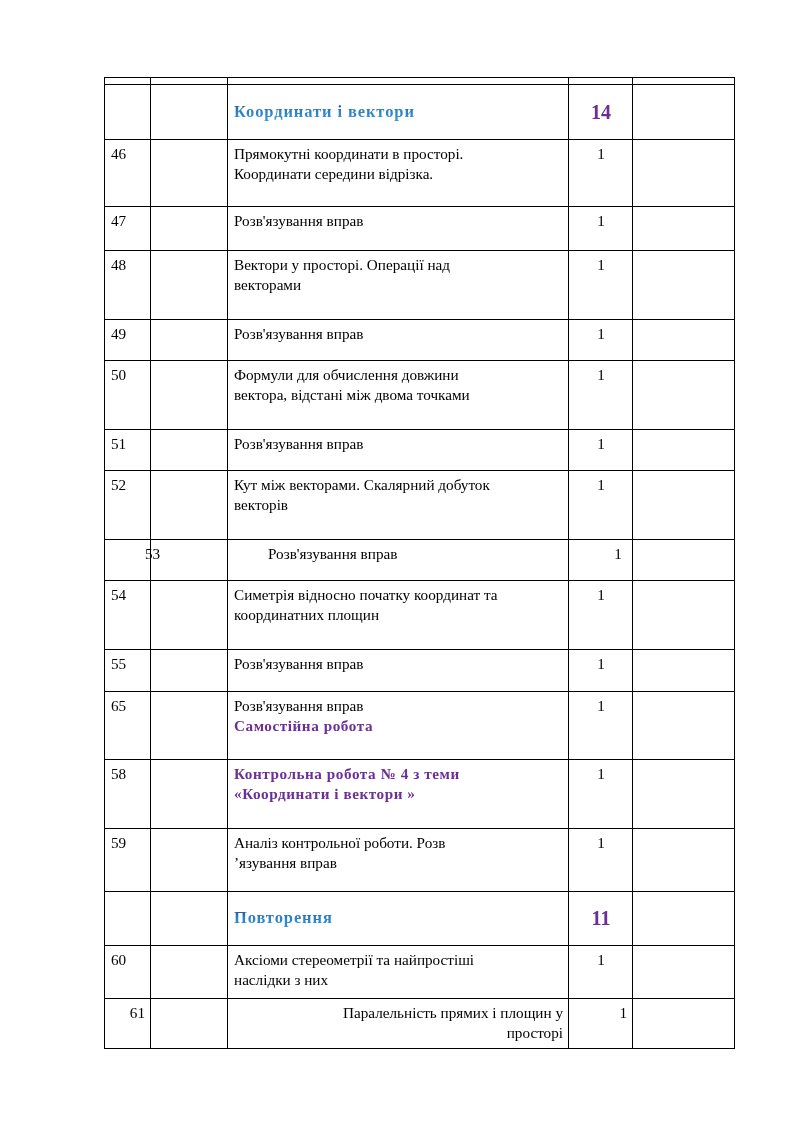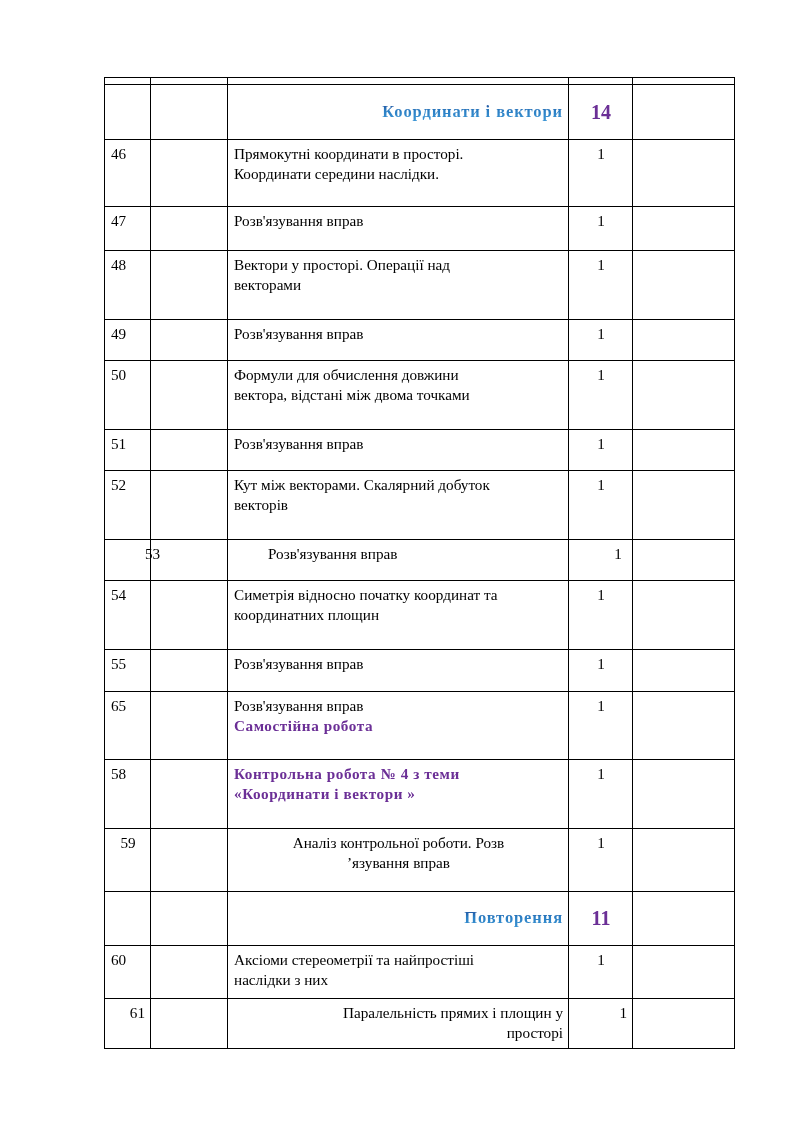--- a/index.html
+++ b/index.html
@@ -69,21 +69,21 @@
   
   tr.spacer td {
     height: 6px;
     padding: 0;
     line-height: 1px;
     font-size: 1px;
   }
 
   
   tr.section td.topic {
-    text-align: right;
+    text-align: left;
     vertical-align: middle;
   }
   .section-title {
     font-weight: bold;
     font-size: 16.5px;
     letter-spacing: 0.9px;
     color: #2b7fc4;
     background: linear-gradient(to bottom, #1f3e8c 0%, #2b7fc4 45%, #3f9ad8 100%);
     -webkit-background-clip: text;
     background-clip: text;
@@ -113,21 +113,21 @@
   tr.h-49 td { height: 32px; }
   tr.h-50 td { height: 60px; }
   tr.h-51 td { height: 32px; }
   tr.h-52 td { height: 60px; }
   tr.h-53 td { height: 32px; padding-left: 40px; }
   tr.h-54 td { height: 60px; }
   tr.h-55 td { height: 33px; }
   tr.h-56 td { height: 59px; }
   tr.h-57 td { height: 59px; }
   tr.h-58 td { height: 60px; }
-  tr.h-59 td { height: 54px; text-align: center; }
+  tr.h-59 td { height: 54px; }
   tr.h-60 td { height: 44px; }
   tr.h-61 td { height: 41px; text-align: right; }
   tr.sec-a td { height: 46px; }
   tr.sec-b td { height: 45px; }
 </style>
 </head>
 <body>
 
 <div class="page">
   <div class="table-wrap">
@@ -159,21 +159,21 @@
             <span class="section-hours">14</span>
           </td>
           <td class="notes"></td>
         </tr>
 
         <tr class="h-46">
           <td class="num">46</td>
           <td class="date"></td>
           <td class="topic">
             <span class="topic-line">Прямокутні координати в просторі.</span>
-            <span class="topic-line">Координати середини наслідки.</span>
+            <span class="topic-line">Координати середини відрізка.</span>
           </td>
           <td class="hours">1</td>
           <td class="notes"></td>
         </tr>
 
         <tr class="h-47">
           <td class="num">47</td>
           <td class="date"></td>
           <td class="topic">
             <span class="topic-line">Розв'язування вправ</span>

